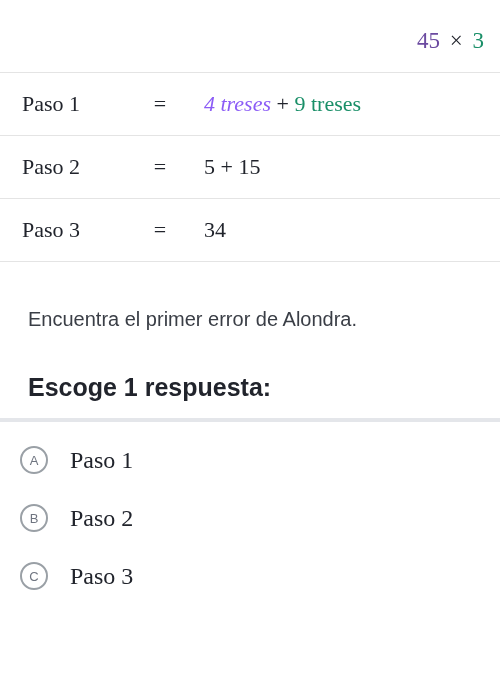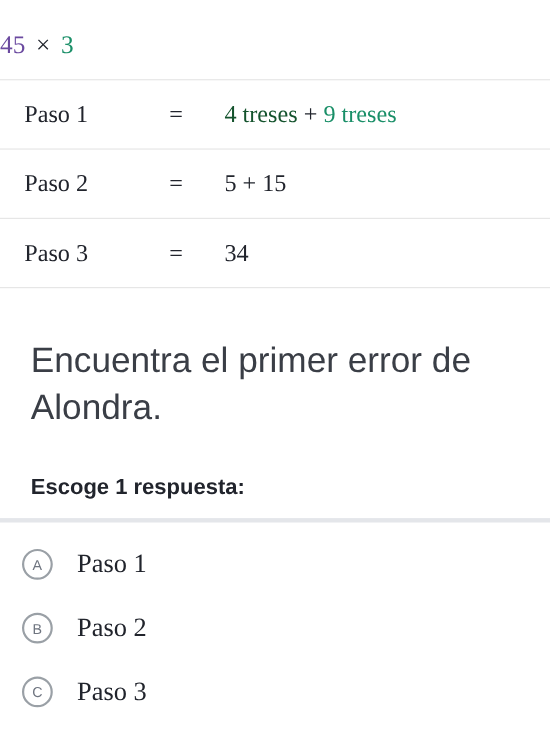--- a/index.html
+++ b/index.html
@@ -3,52 +3,52 @@
 <meta charset="utf-8">
 <style>
   * { box-sizing: border-box; margin: 0; padding: 0; }
   body {
     font-family: -apple-system, BlinkMacSystemFont, "Segoe UI", Arial, sans-serif;
     width: 500px;
     background: #fff;
     color: #21242c;
   }
   .expr-header {
-    text-align: left;
-    padding: 28px 4px 18px 0;
+    text-align: right;
+    padding: 28px 16px 18px 0;
     font-family: Georgia, "Times New Roman", serif;
     font-size: 23px;
   }
   .expr-header .n45 { color: #6b4aa0; }
   .expr-header .times { color: #21242c; padding: 0 4px;}
   .expr-header .n3 { color: #1a8f68; }
   table {
     width: 100%;
     border-collapse: collapse;
     font-family: Georgia, "Times New Roman", serif;
     font-size: 22px;
   }
   tr { border-top: 1px solid #e4e4e4; }
   tr:last-child { border-bottom: 1px solid #e4e4e4; }
   td { padding: 18px 0; vertical-align: middle; }
   td.c1 { width: 130px; padding-left: 22px; }
   td.c2 { width: 60px; text-align: center; }
   td.c3 { padding-left: 14px; }
-  .purple { color: #14532d; }
+  .purple { color: #8b5cf6; font-style: italic; }
   .green { color: #1a8f68; }
   .question {
     padding: 44px 28px 0 28px;
-    font-size: 32px;
+    font-size: 20px;
     color: #3a3e46;
     line-height: 1.35;
     font-weight: 400;
   }
   .instruct {
     padding: 40px 28px 16px 28px;
-    font-size: 20px;
+    font-size: 25px;
     font-weight: 700;
     color: #21242c;
   }
   .divider {
     height: 4px;
     background: #e4e6ea;
     margin: 0;
   }
   .choices { padding: 8px 20px 0 20px; }
   .choice {

